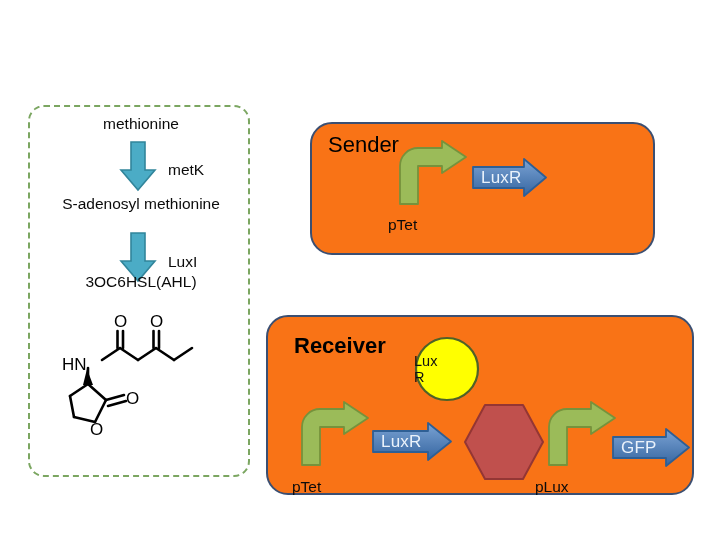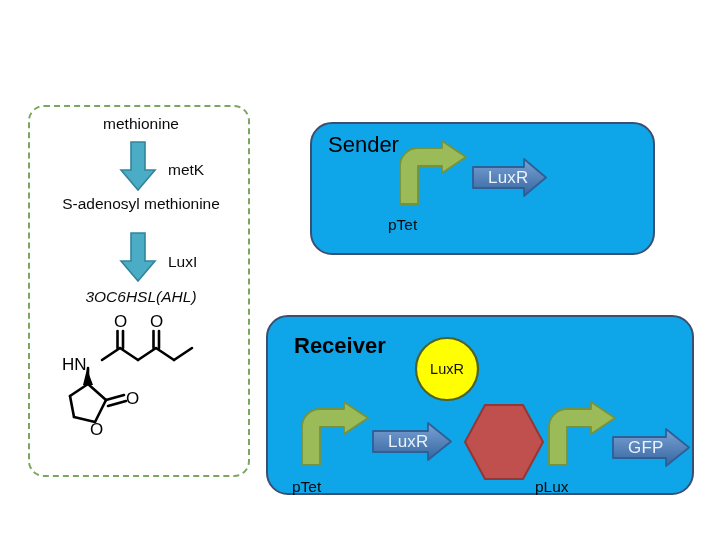--- a/index.html
+++ b/index.html
@@ -47,21 +47,21 @@
     position: absolute;
     width: 222px;
     left: 0;
     text-align: center;
     font-size: 15.5px;
     color: #0b0b0b;
     white-space: nowrap;
   }
   #label-methionine { top: 8px; }
   #label-sam        { top: 88px; }
-  #label-ahl        { top: 181px; font-style: italic; }
+  #label-ahl        { top: 166px; }
 
   .enzyme-label {
     position: absolute;
     font-size: 15.5px;
     color: #0b0b0b;
     white-space: nowrap;
   }
   #label-metk { left: 138px; top: 54px; }
   #label-luxi { left: 138px; top: 146px; }
 
@@ -82,21 +82,21 @@
     width: 198px;
     height: 150px;
   }
 
   
   .device-box {
     position: absolute;
     border: 2px solid #3B4F72;
     border-radius: 22px;
     box-sizing: border-box;
-    background: #0ea5e9;
+    background: #f97316;
   }
   #sender-box   { left: 310px; top: 122px; width: 345px; height: 133px; }
   #receiver-box { left: 266px; top: 315px; width: 428px; height: 180px; }
 
   .box-title {
     position: absolute;
     font-size: 22px;
     color: #000000;
     white-space: nowrap;
   }
@@ -123,21 +123,21 @@
     height: 39px;
   }
   .gene-arrow .gene-text {
     position: absolute;
     left: 0;
     top: 0;
     width: 100%;
     height: 100%;
     display: flex;
     align-items: center;
-    padding-left: 16px;
+    padding-left: 9px;
     box-sizing: border-box;
     color: #EAF2FB;
     font-size: 17px;
     letter-spacing: 0.2px;
     pointer-events: none;
   }
   .terminator {
     position: absolute;
     width: 82px;
     height: 82px;
@@ -147,21 +147,22 @@
     width: 66px;
     height: 66px;
   }
   .protein-node .node-text {
     position: absolute;
     left: 0;
     top: 0;
     width: 66px;
     height: 66px;
     display: flex;
-    align-items: center;
+    flex-direction: column;
+    align-items: flex-start;
     justify-content: center;
     font-size: 14.5px;
     line-height: 1.12;
     color: #111111;
     pointer-events: none;
   }
 
   
   #sender-promoter   { left: 392px; top: 140px; }
   #sender-ptet-label { left: 388px; top: 216px; }

